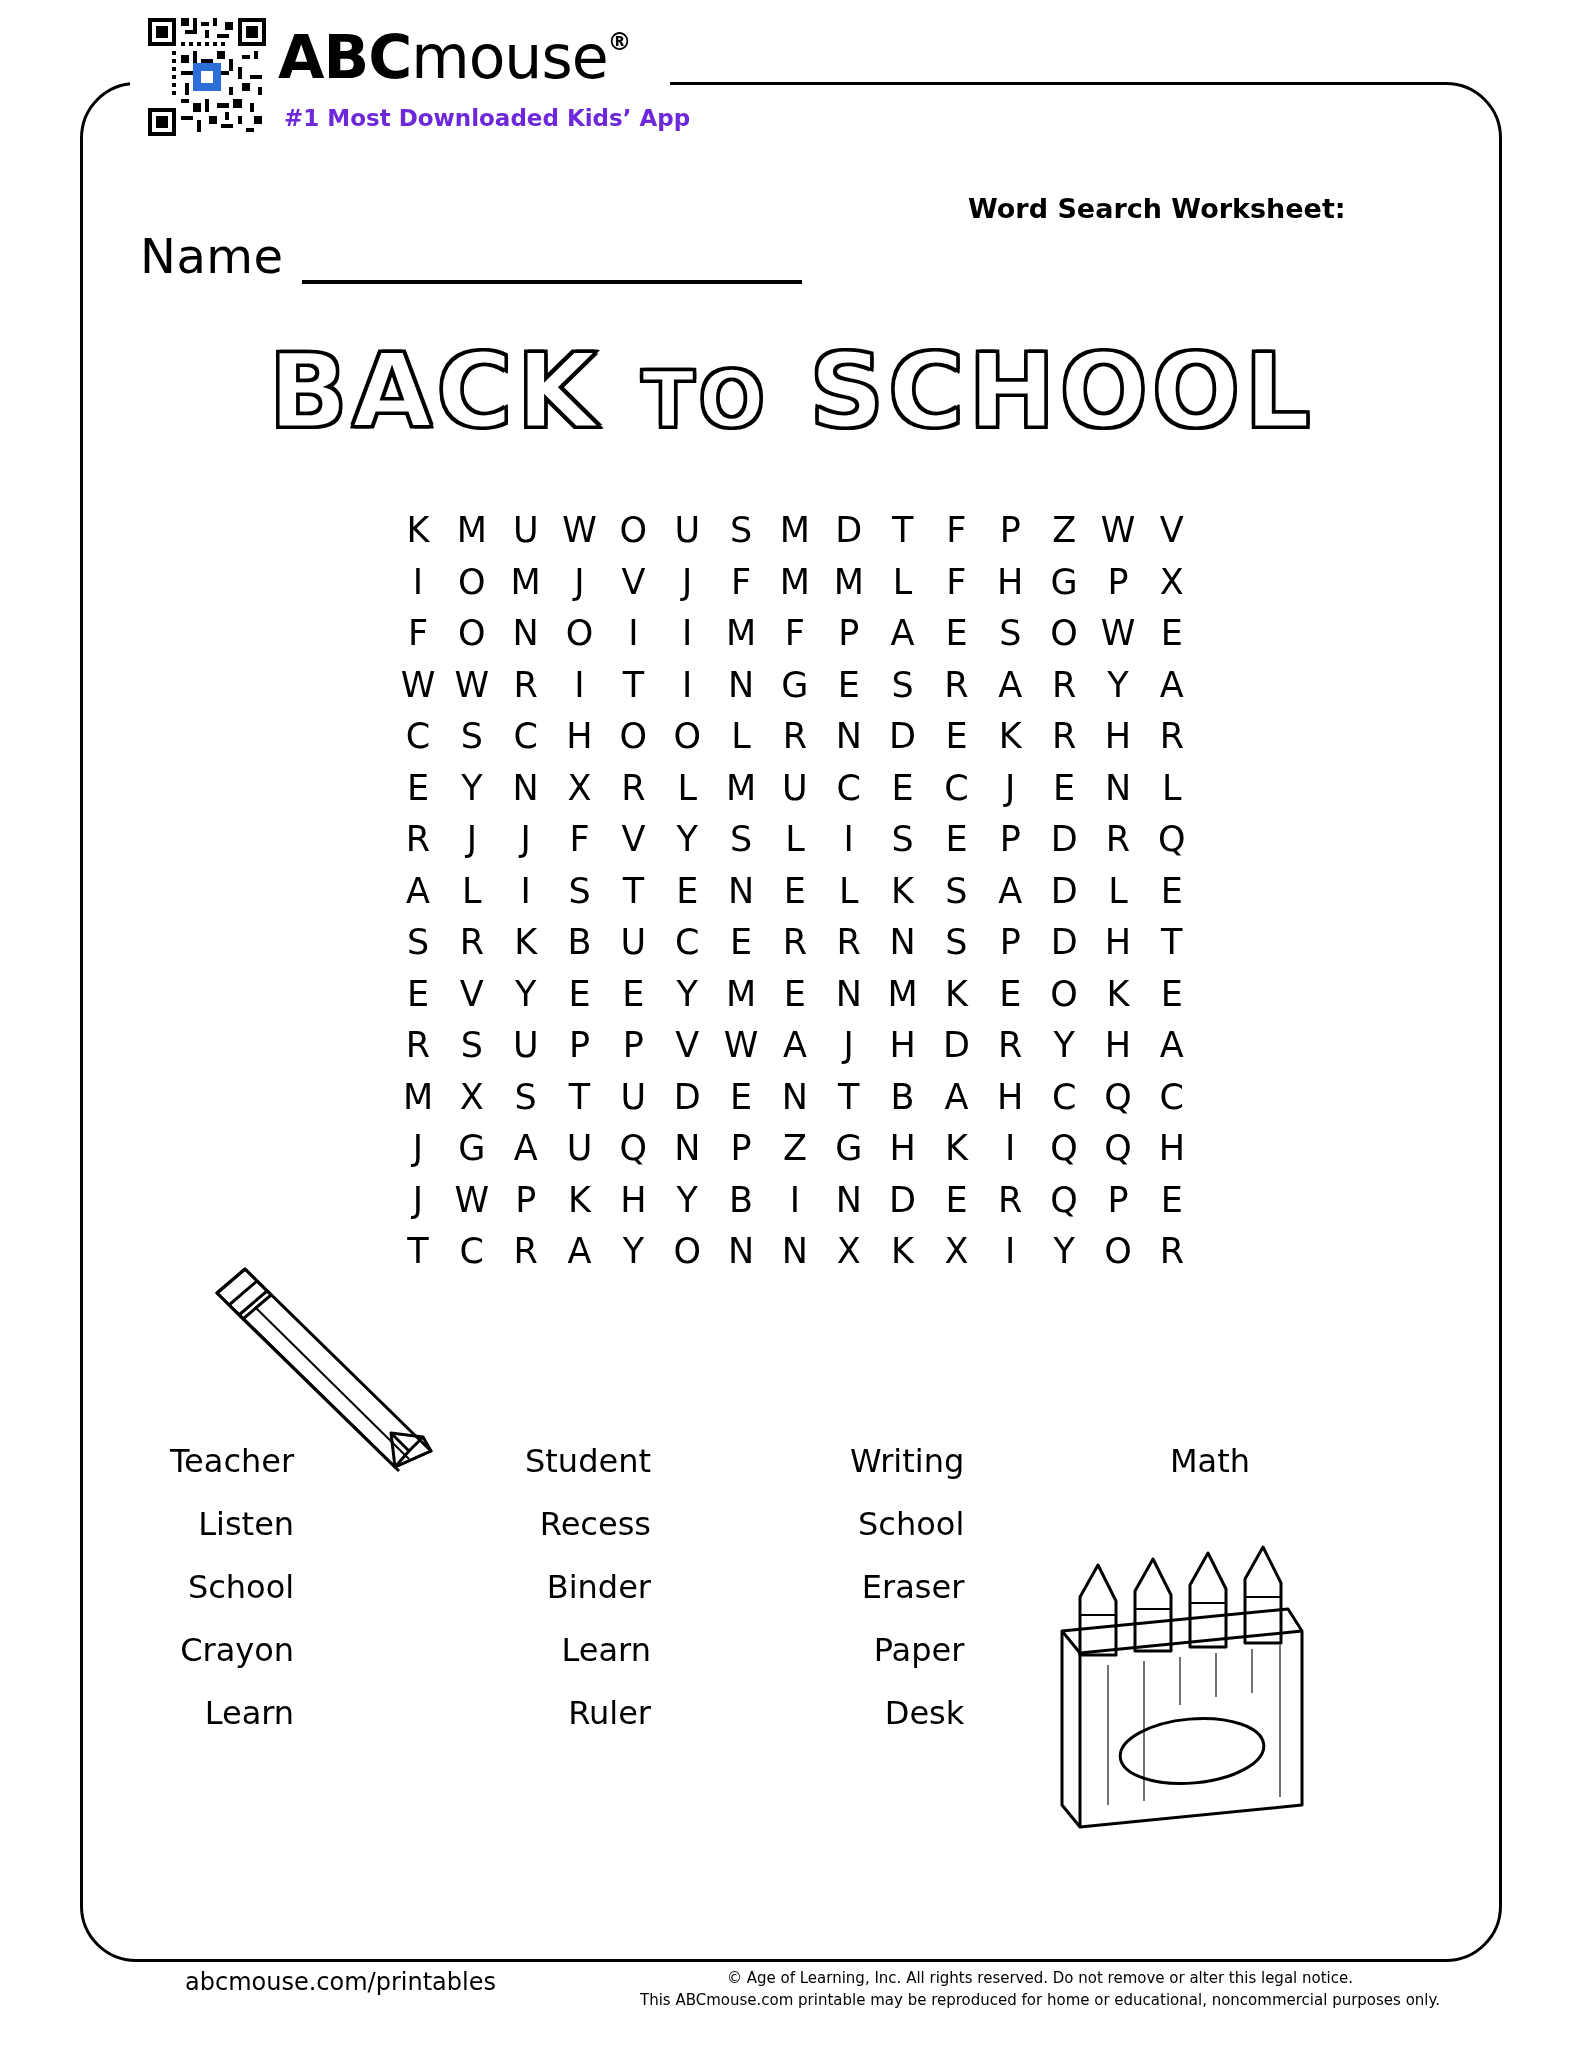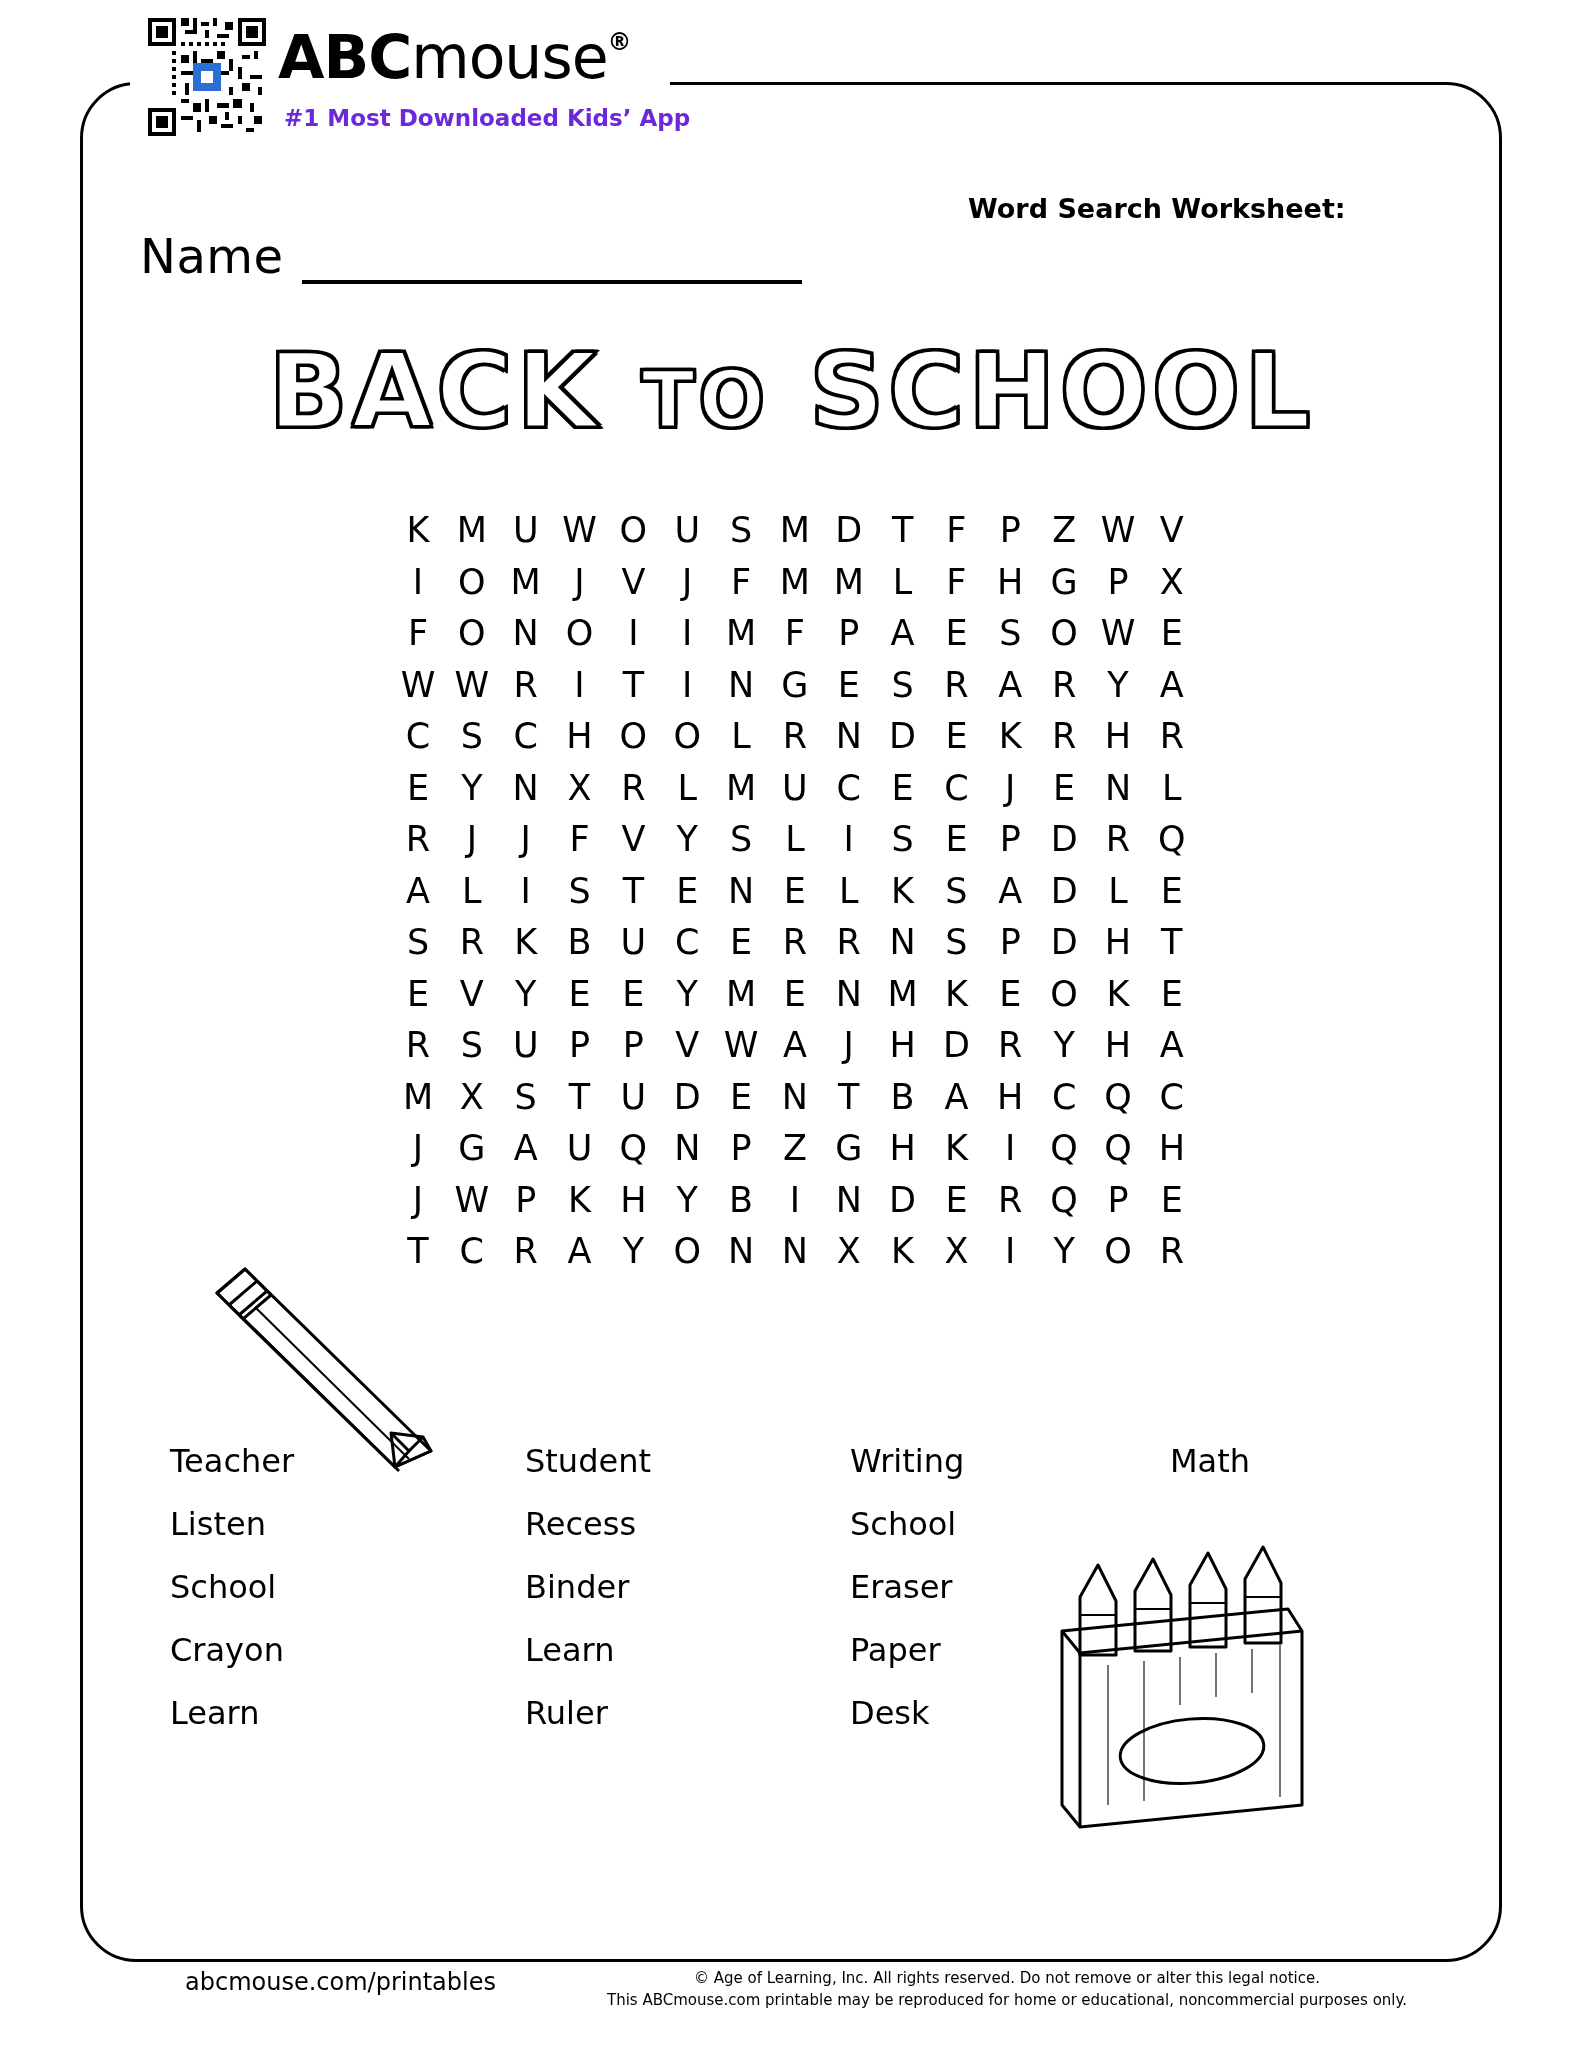--- a/index.html
+++ b/index.html
@@ -152,20 +152,21 @@
 
   
   .words {
     position: absolute;
     left: 170px; top: 1430px;
     width: 1150px;
   }
   .words-col {
     position: absolute;
     top: 0;
+    text-align: right;
   }
   .c0 { left: 0px; }
   .c1 { left: 355px; }
   .c2 { left: 680px; }
   .c3 { left: 1000px; }
   .word {
     font-size: 32px;
     font-family: "DejaVu Sans", sans-serif;
     color: #000;
     height: 63px;
@@ -175,21 +176,21 @@
 
   
   .footer-url {
     position: absolute;
     left: 185px; top: 1968px;
     font-size: 24px;
     color: #000;
   }
   .footer-legal {
     position: absolute;
-    left: 597px; top: 1968px;
+    left: 630px; top: 1968px;
     width: 820px;
     text-align: center;
     font-size: 15px;
     color: #000;
     line-height: 1.45;
   }
 
   
   .pencil-art {
     position: absolute;

